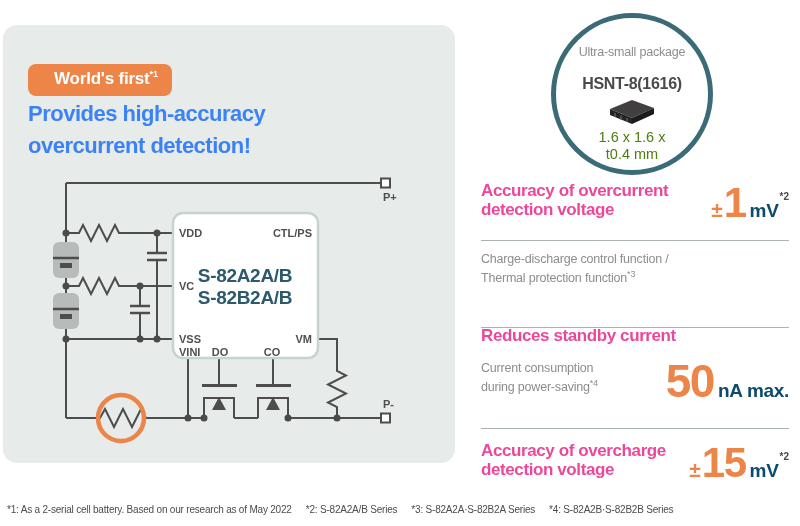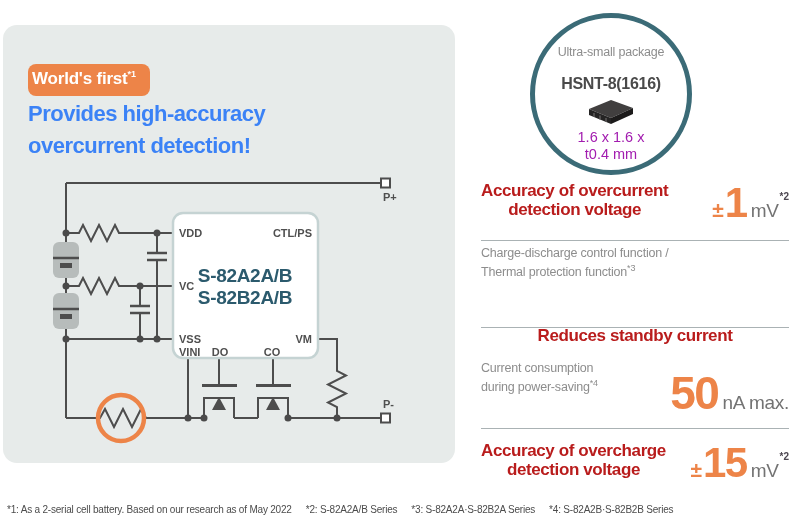--- a/index.html
+++ b/index.html
@@ -9,54 +9,54 @@
     font-family:"Liberation Sans", sans-serif;
   }
   
   .panel {
     position:absolute; left:3px; top:25px; width:452px; height:438px;
     background:#e7ebea; border-radius:14px;
   }
   .badge {
     position:absolute; left:28px; top:64px;
     background:#ed8448; color:#ffffff; border-radius:8px;
-    padding:5px 14px 7px 4px; font-size:17px; font-weight:bold;
+    padding:5px 14px 7px 26px; font-size:17px; font-weight:bold;
     letter-spacing:-0.2px;
   }
   .badge sup { font-size:9px; font-weight:bold; }
   .headline {
     position:absolute; left:28px; top:98px; margin:0;
     font-size:22px; line-height:32px; font-weight:bold;
     color:#3b82f6; letter-spacing:-0.5px;
   }
   .circuit-svg { position:absolute; left:0; top:0; }
   .circuit-svg text { font-family:"Liberation Sans", sans-serif; font-weight:bold; fill:#4f4f4f; font-size:11px; }
   .circuit-svg text.partnum { font-size:19px; fill:#2b5a6d; letter-spacing:-0.3px; }
   
   .pkg-circle {
-    position:absolute; left:530px; top:13px; width:162px; height:162px;
+    position:absolute; left:551px; top:13px; width:162px; height:162px;
     box-sizing:border-box; border:5px solid #3b6b77; border-radius:50%;
     background:#ffffff; text-align:center;
   }
   .pkg-caption { margin-top:27px; font-size:12.5px; color:#8d8d8d; letter-spacing:-0.2px; }
   .pkg-name { margin-top:16px; font-size:16px; font-weight:bold; color:#4a4a4a; letter-spacing:-0.3px; }
   .chip-svg { display:block; margin:4px auto 0 auto; }
-  .pkg-dim { margin-top:2px; font-size:14.5px; line-height:17px; color:#a21caf; }
+  .pkg-dim { margin-top:2px; font-size:14.5px; line-height:17px; color:#4d7c0f; }
   
   .feature { position:absolute; left:481px; width:308px; }
   .divider { position:absolute; left:481px; width:308px; height:1px; background:#aab2b4; }
-  .feat-title { font-size:17px; line-height:19px; font-weight:bold; color:#b91c1c; letter-spacing:-0.4px;text-align:center; }
+  .feat-title { font-size:17px; line-height:19px; font-weight:bold; color:#ec4899; letter-spacing:-0.4px; }
   .feat-sub { font-size:12.5px; line-height:15px; color:#8d8d8d; letter-spacing:-0.2px; }
   .feat-sub sup { font-size:9px; }
   .row { display:flex; justify-content:space-between; }
-  .feat-value { display:inline-flex; align-items:baseline; white-space:nowrap;margin-top:12px; }
+  .feat-value { display:inline-flex; align-items:baseline; white-space:nowrap; }
   .v-sign { font-size:21px; font-weight:bold; color:#ed8448; margin-right:1px; }
   .v-num  { font-size:42px; font-weight:bold; color:#ed8448; letter-spacing:-1.5px; line-height:0.9; }
   .v-num.big { font-size:46px; }
-  .v-unit { font-size:19px; font-weight:normal; color:#737373; margin-left:4px; letter-spacing:-0.3px; }
+  .v-unit { font-size:19px; font-weight:bold; color:#0c4a6e; margin-left:4px; letter-spacing:-0.3px; }
   .v-sup  { font-size:10px; font-weight:bold; color:#4c4650; position:relative; top:-17px; margin-left:1px; }
   
   .footnotes {
     position:absolute; left:0; top:504px; width:648px; text-align:center;
     font-size:10px; color:#4c4c4c; letter-spacing:-0.2px; white-space:nowrap;
   }
   .footnotes span { margin:0 7px; }
 </style>
 </head>
 <body>
@@ -185,21 +185,21 @@
     <div class="feat-value" style="margin-top:3px">
       <span class="v-sign">±</span>
         <span class="v-num">1</span>
         <span class="v-unit">mV</span>
         <span class="v-sup">*2</span>
     </div>
   </div>
   <div class="divider" style="top:240px"></div>
 
   <div class="feature" style="top:246px">
-    <div class="feat-sub" style="">
+    <div class="feat-sub" style="margin-top:6px">
       <span>Charge-discharge control function /</span><br>
       <span>Thermal protection function</span><sup>*3</sup>
     </div>
   </div>
   <div class="divider" style="top:327px"></div>
 
   <div class="feature" style="top:326px">
     <div class="feat-title">Reduces standby current</div>
     <div class="row" style="margin-top:16px; align-items:flex-start;">
       <div class="feat-sub">

